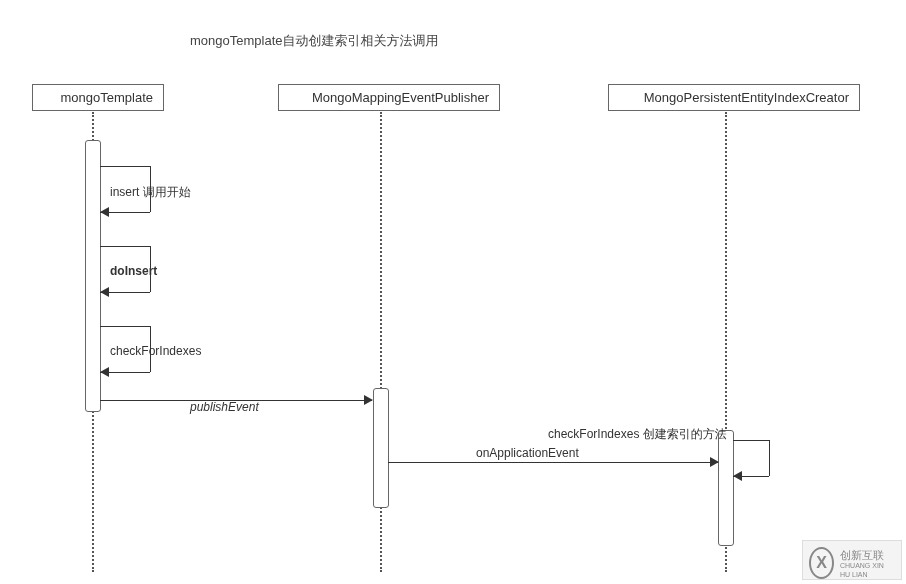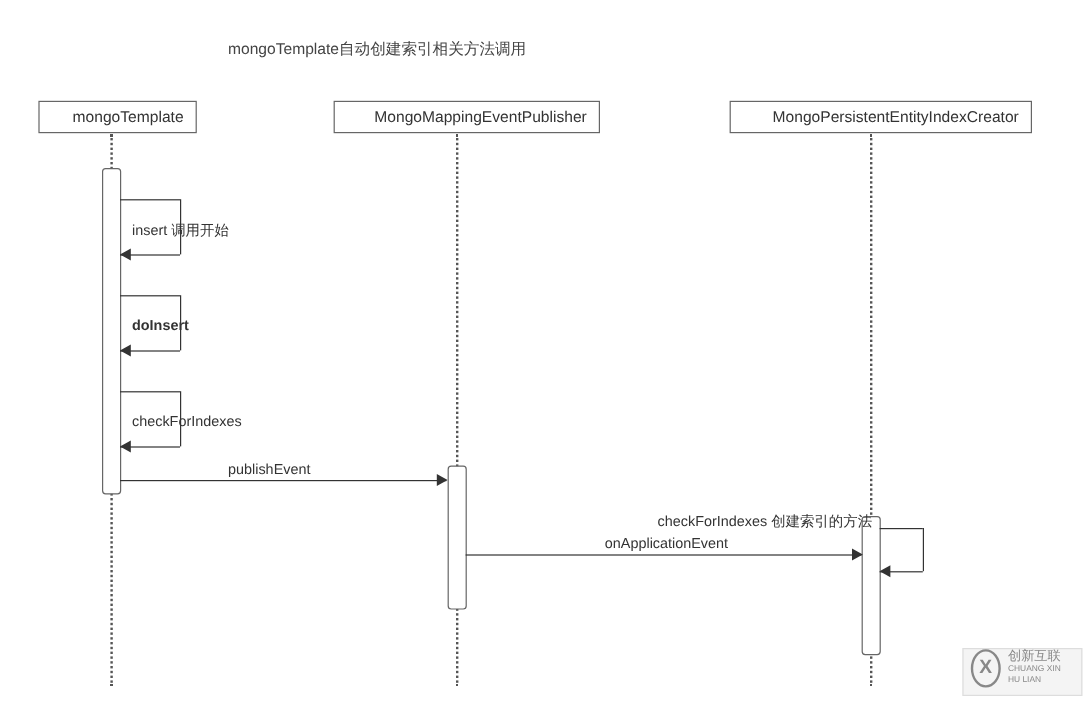--- a/index.html
+++ b/index.html
@@ -80,21 +80,21 @@
   }
   .watermark {
     position: absolute;
     right: 4px;
     bottom: 4px;
     width: 100px;
     height: 40px;
     background: #f4f4f4;
     border: 1px solid #ddd;
     display: flex;
-    align-items: flex-start;
+    align-items: flex-end;
     gap: 6px;
     padding: 0 6px;
     box-sizing: border-box;
   }
   .watermark .logo {
     width: 28px;
     height: 28px;
     border: 2px solid #888;
     border-radius: 50%;
     position: relative;
@@ -148,25 +148,25 @@
   <div class="msg-label" style="left:110px; top:264px;font-weight:bold;">doInsert</div>
 
   <div class="hline" style="left:100px; top:326px; width:50px;"></div>
   <div class="vline" style="left:150px; top:326px; height:46px;"></div>
   <div class="hline" style="left:100px; top:372px; width:50px;"></div>
   <div class="arrow-left" style="left:100px; top:367px;"></div>
   <div class="msg-label" style="left:110px; top:344px;">checkForIndexes</div>
 
   <div class="hline" style="left:100px; top:400px; width:272px;"></div>
   <div class="arrow-right" style="left:364px; top:395px;"></div>
-  <div class="msg-label" style="left:190px; top:384px;">publishEvent</div>
+  <div class="msg-label" style="left:190px; top:400px;font-style:italic;">publishEvent</div>
 
   <div class="hline" style="left:388px; top:462px; width:330px;"></div>
   <div class="arrow-right" style="left:710px; top:457px;"></div>
-  <div class="msg-label" style="left:504px; top:446px;">onApplicationEvent</div>
+  <div class="msg-label" style="left:476px; top:446px;">onApplicationEvent</div>
 
   <div class="hline" style="left:733px; top:440px; width:36px;"></div>
   <div class="vline" style="left:769px; top:440px; height:36px;"></div>
   <div class="hline" style="left:733px; top:476px; width:36px;"></div>
   <div class="arrow-left" style="left:733px; top:471px;"></div>
   <div class="msg-label" style="left:548px; top:426px; text-align:center;">checkForIndexes 创建索引的方法</div>
 
   <div class="watermark">
     <div class="logo"></div>
     <div class="txt">

